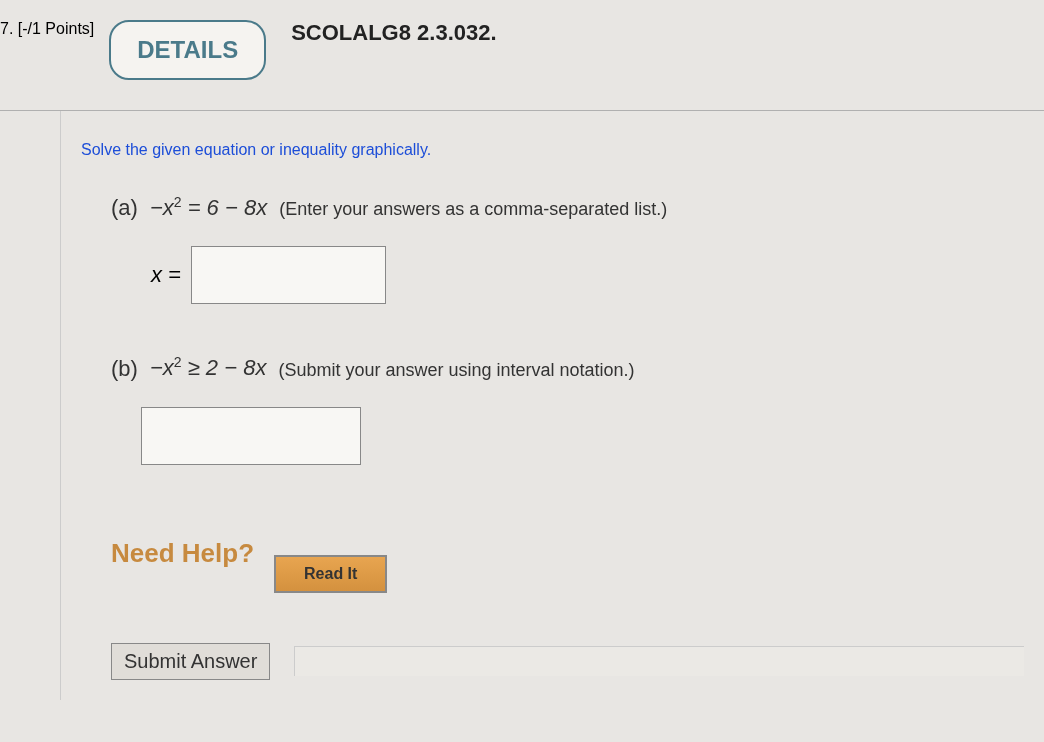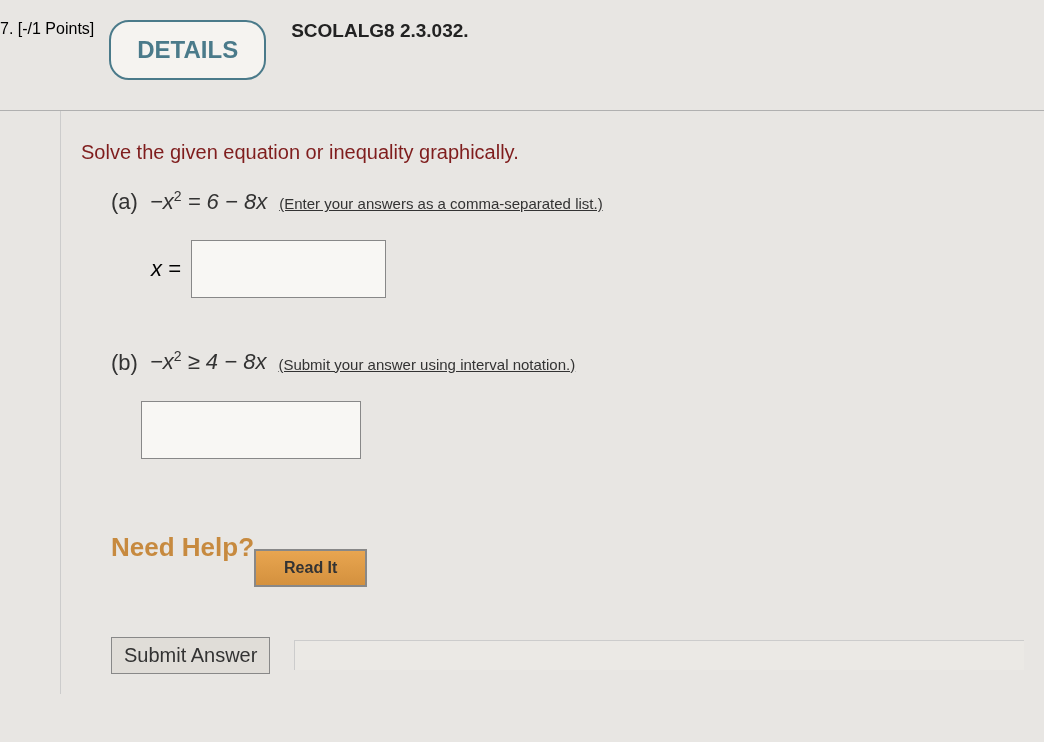--- a/index.html
+++ b/index.html
@@ -26,34 +26,34 @@
       background: #f5f3f0;
       color: #4a7a8a;
       font-weight: bold;
       font-size: 24px;
       padding: 14px 26px;
       border-radius: 20px;
       cursor: pointer;
       font-family: inherit;
     }
     .reference-code {
-      font-size: 19px;
+      font-size: 22px;
       font-weight: bold;
       color: #222;
       margin-left: 10px;
     }
     .content-area {
       margin-left: 60px;
       padding: 30px 20px 20px 20px;
       border-left: 1px solid #ccc;
     }
     .instruction {
-      font-size: 20px;
-      color: #7f1d1d;
-      margin-bottom: 24px;
+      font-size: 16px;
+      color: #1d4ed8;
+      margin-bottom: 35px;
       font-family: Verdana, sans-serif;
     }
     .part {
       margin-left: 30px;
       margin-bottom: 50px;
     }
     .part-row {
       display: flex;
       align-items: baseline;
       gap: 12px;
@@ -68,23 +68,22 @@
     .equation {
       font-family: Verdana, sans-serif;
       font-style: italic;
       font-size: 22px;
     }
     .equation sup {
       font-size: 14px;
       font-style: normal;
     }
     .hint-text {
-      font-size: 15px;
+      font-size: 18px;
       font-style: normal;
-      text-decoration: underline;
     }
     .answer-row {
       display: flex;
       align-items: center;
       margin-left: 40px;
       gap: 10px;
     }
     .answer-label {
       font-style: italic;
       font-size: 22px;
@@ -102,20 +101,21 @@
       background: #f8f7f4;
       height: 58px;
       width: 220px;
       font-size: 20px;
       padding: 5px;
       margin-left: 30px;
     }
     .help-row {
       display: flex;
       align-items: center;
+      gap: 20px;
       margin-top: 40px;
       margin-left: 30px;
     }
     .need-help {
       font-size: 26px;
       font-weight: bold;
       color: #c78a3f;
     }
     .read-it-button {
       background: linear-gradient(to bottom, #e8a550, #d4913e);
@@ -178,21 +178,21 @@
     <div class="answer-row">
       <span class="answer-label">x =</span>
       <input type="text" class="answer-input" style="">
     </div>
   </div>
 
   <div class="part">
     <div class="part-row">
       <span class="part-label">(b)</span>
       <span class="equation">
-        <span>−x</span><sup>2</sup><span> ≥ 4 − 8x</span>
+        <span>−x</span><sup>2</sup><span> ≥ 2 − 8x</span>
       </span>
       <span class="hint-text">(Submit your answer using interval notation.)</span>
     </div>
     <div>
       <input type="text" class="answer-input-b" style="">
     </div>
   </div>
 
   <div class="help-row">
     <span class="need-help">Need Help?</span>

